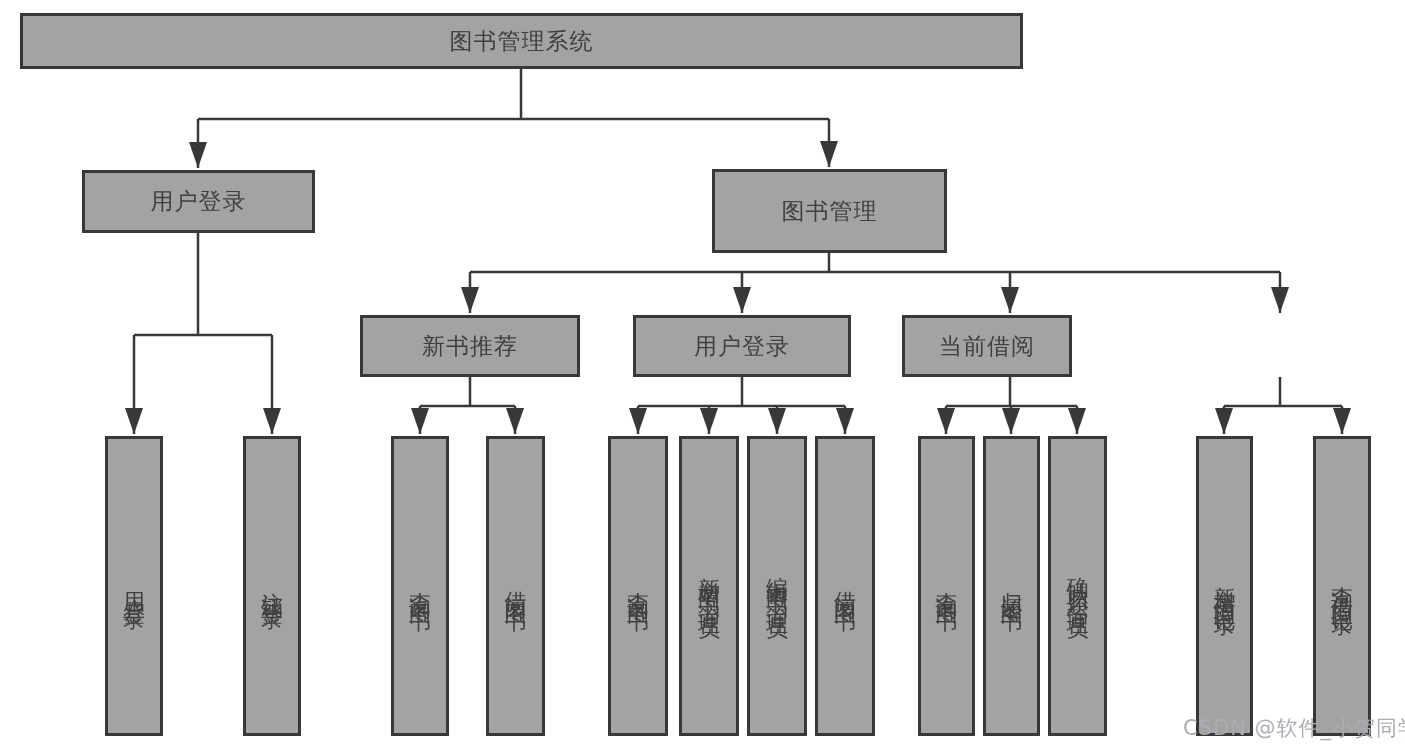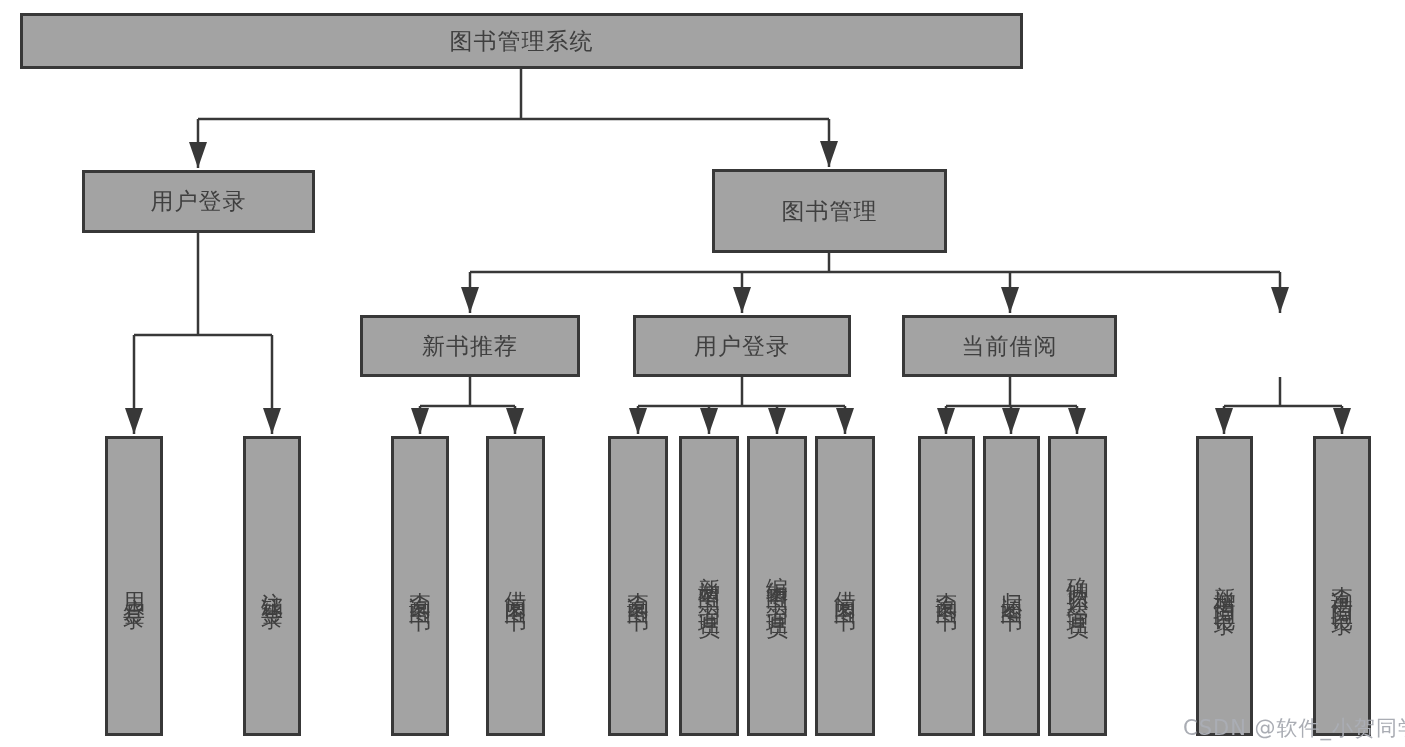--- a/index.html
+++ b/index.html
@@ -88,21 +88,21 @@
   <div class="node h" style="left:712px;top:169px;width:235px;height:84px">
     <span class="lbl">图书管理</span>
   </div>
 
   <div class="node h" style="left:360px;top:315px;width:220px;height:62px">
     <span class="lbl">新书推荐</span>
   </div>
   <div class="node h" style="left:633px;top:315px;width:218px;height:62px">
     <span class="lbl">用户登录</span>
   </div>
-  <div class="node h" style="left:902px;top:315px;width:215px;height:62px">
+  <div class="node h" style="left:902px;top:315px;width:170px;height:62px">
     <span class="lbl">当前借阅</span>
   </div>
 
   <div class="node v" style="left:105px;top:436px;width:58px;height:300px">
     <span class="lbl">用户登录</span>
   </div>
   <div class="node v" style="left:243px;top:436px;width:58px;height:300px">
     <span class="lbl">注销登录</span>
   </div>
 

